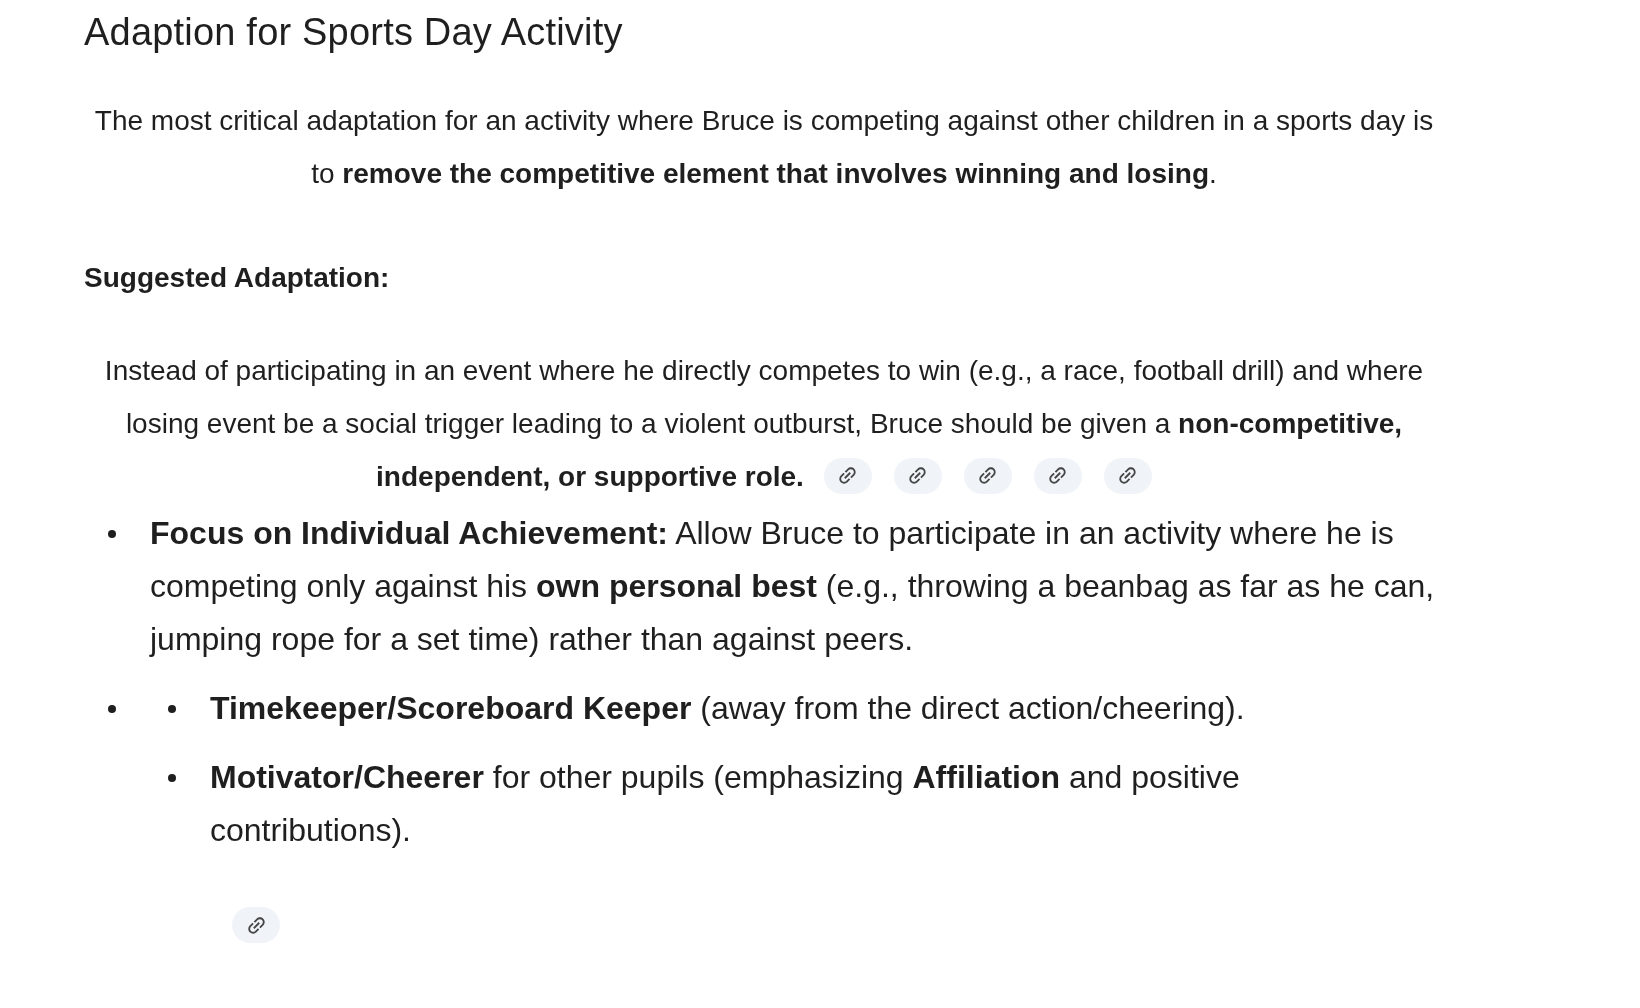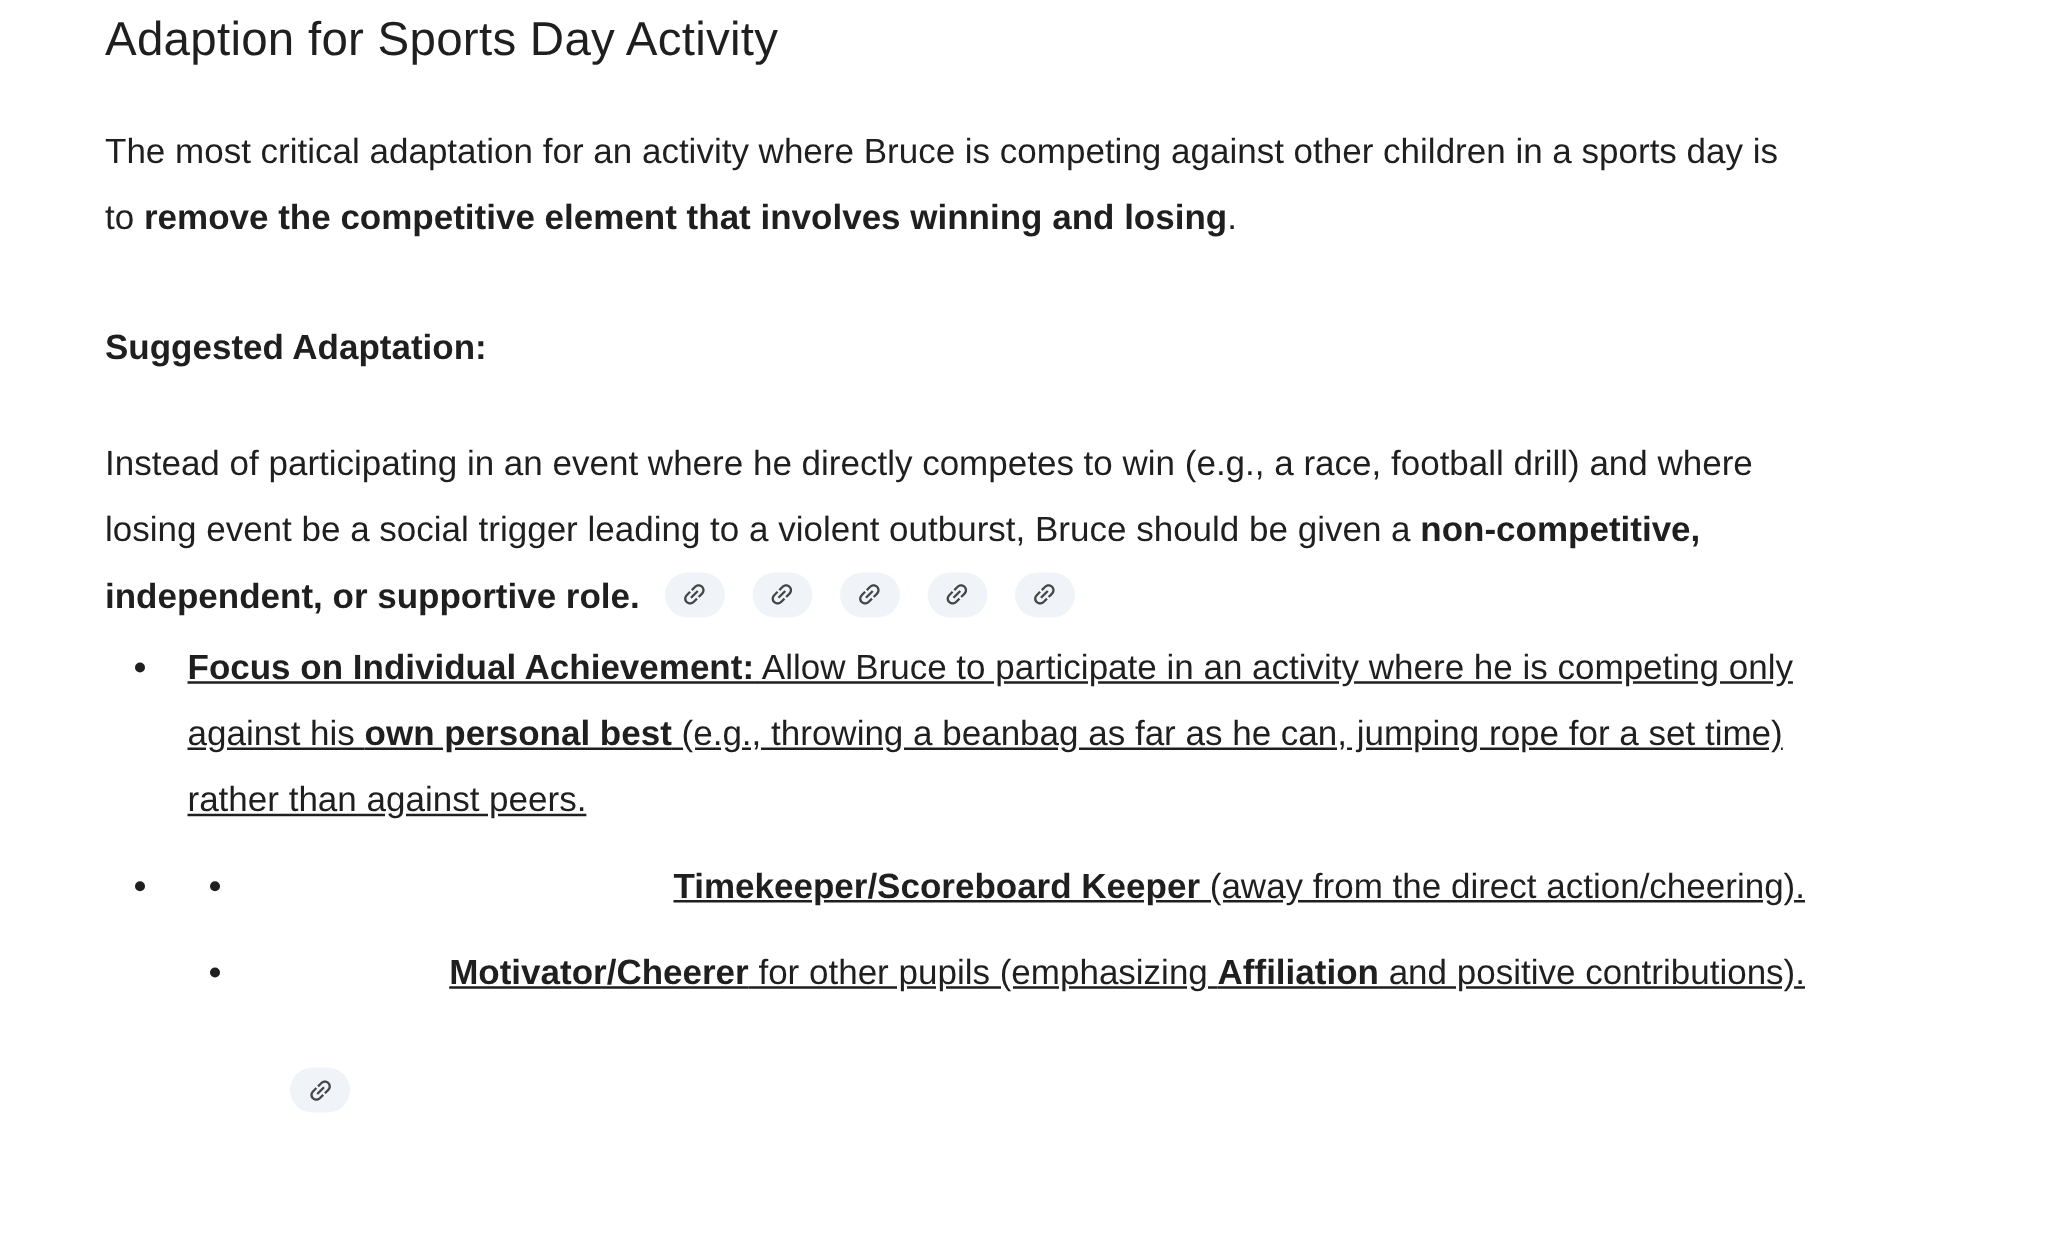--- a/index.html
+++ b/index.html
@@ -20,20 +20,21 @@
     line-height: 48px;
     font-weight: 400;
     letter-spacing: 0.2px;
     margin-bottom: 38px;
   }
   .para {
     font-size: 28px;
     line-height: 53px;
     max-width: 1360px;
     font-weight: 400;
+    text-align: center;
   }
   .para strong, .li-text strong, .subhead { font-weight: 700; }
   .intro { margin-bottom: 51px; }
   .subhead {
     font-size: 28px;
     line-height: 53px;
     margin-bottom: 40px;
   }
   .adaptation { margin-bottom: 4px; }
   .chips {
@@ -57,45 +58,43 @@
     flex: 0 0 auto;
   }
   .chip svg { display: block; }
   ul.list {
     list-style: none;
     max-width: 1360px;
   }
   ul.list > li {
     position: relative;
     padding-left: 66px;
-    font-size: 28px;
+    font-size: 32px;
     line-height: 53px;
     margin-bottom: 16px;
-    text-decoration: underline;
   }
   ul.list > li::before {
     content: "";
     position: absolute;
     left: 24px;
     top: 23px;
     width: 8px;
     height: 8px;
     border-radius: 50%;
     background: #1f1f1f;
   }
   ul.nested {
     list-style: none;
     margin-top: 16px;
     margin-left: -6px;
   }
   ul.nested > li {
     position: relative;
     padding-left: 66px;
     margin-bottom: 16px;
-    text-align: right;
   }
   ul.nested > li::before {
     content: "";
     position: absolute;
     left: 24px;
     top: 23px;
     width: 8px;
     height: 8px;
     border-radius: 50%;
     background: #1f1f1f;

